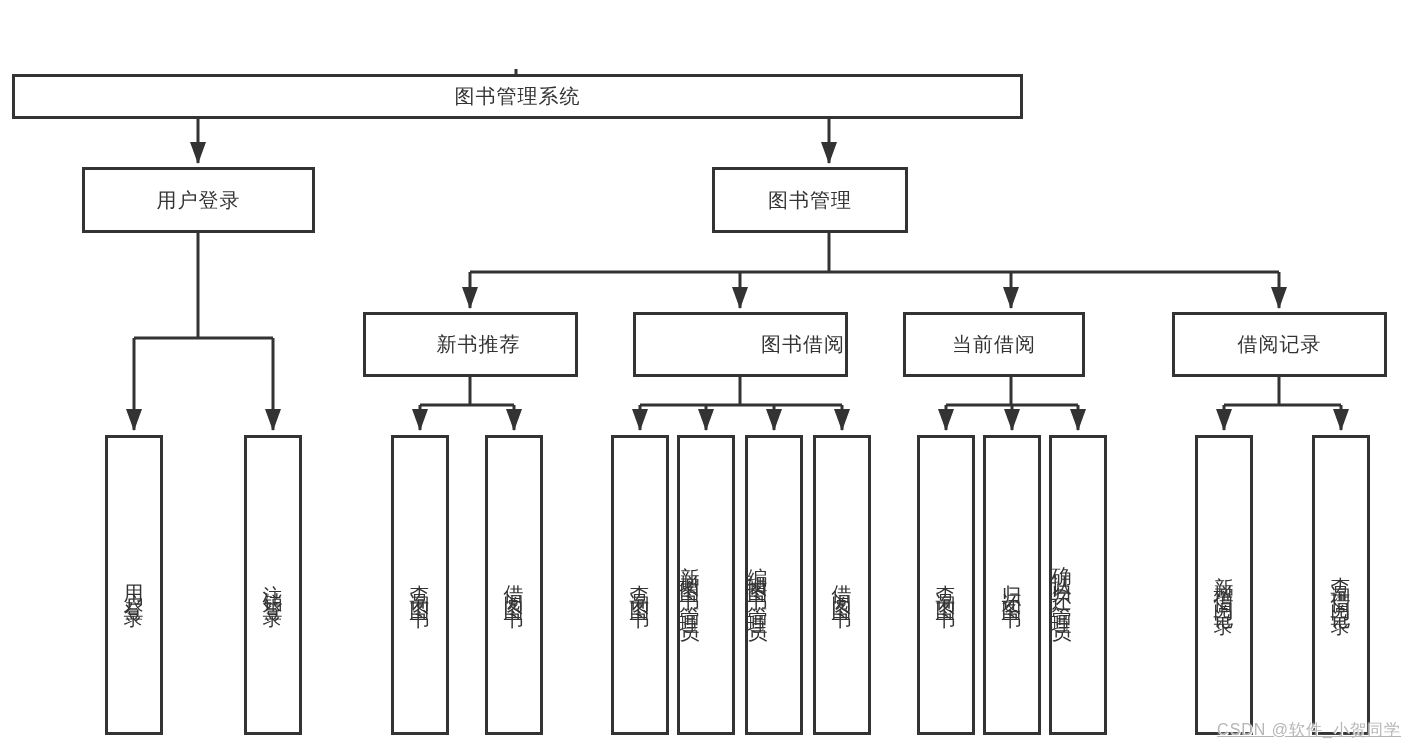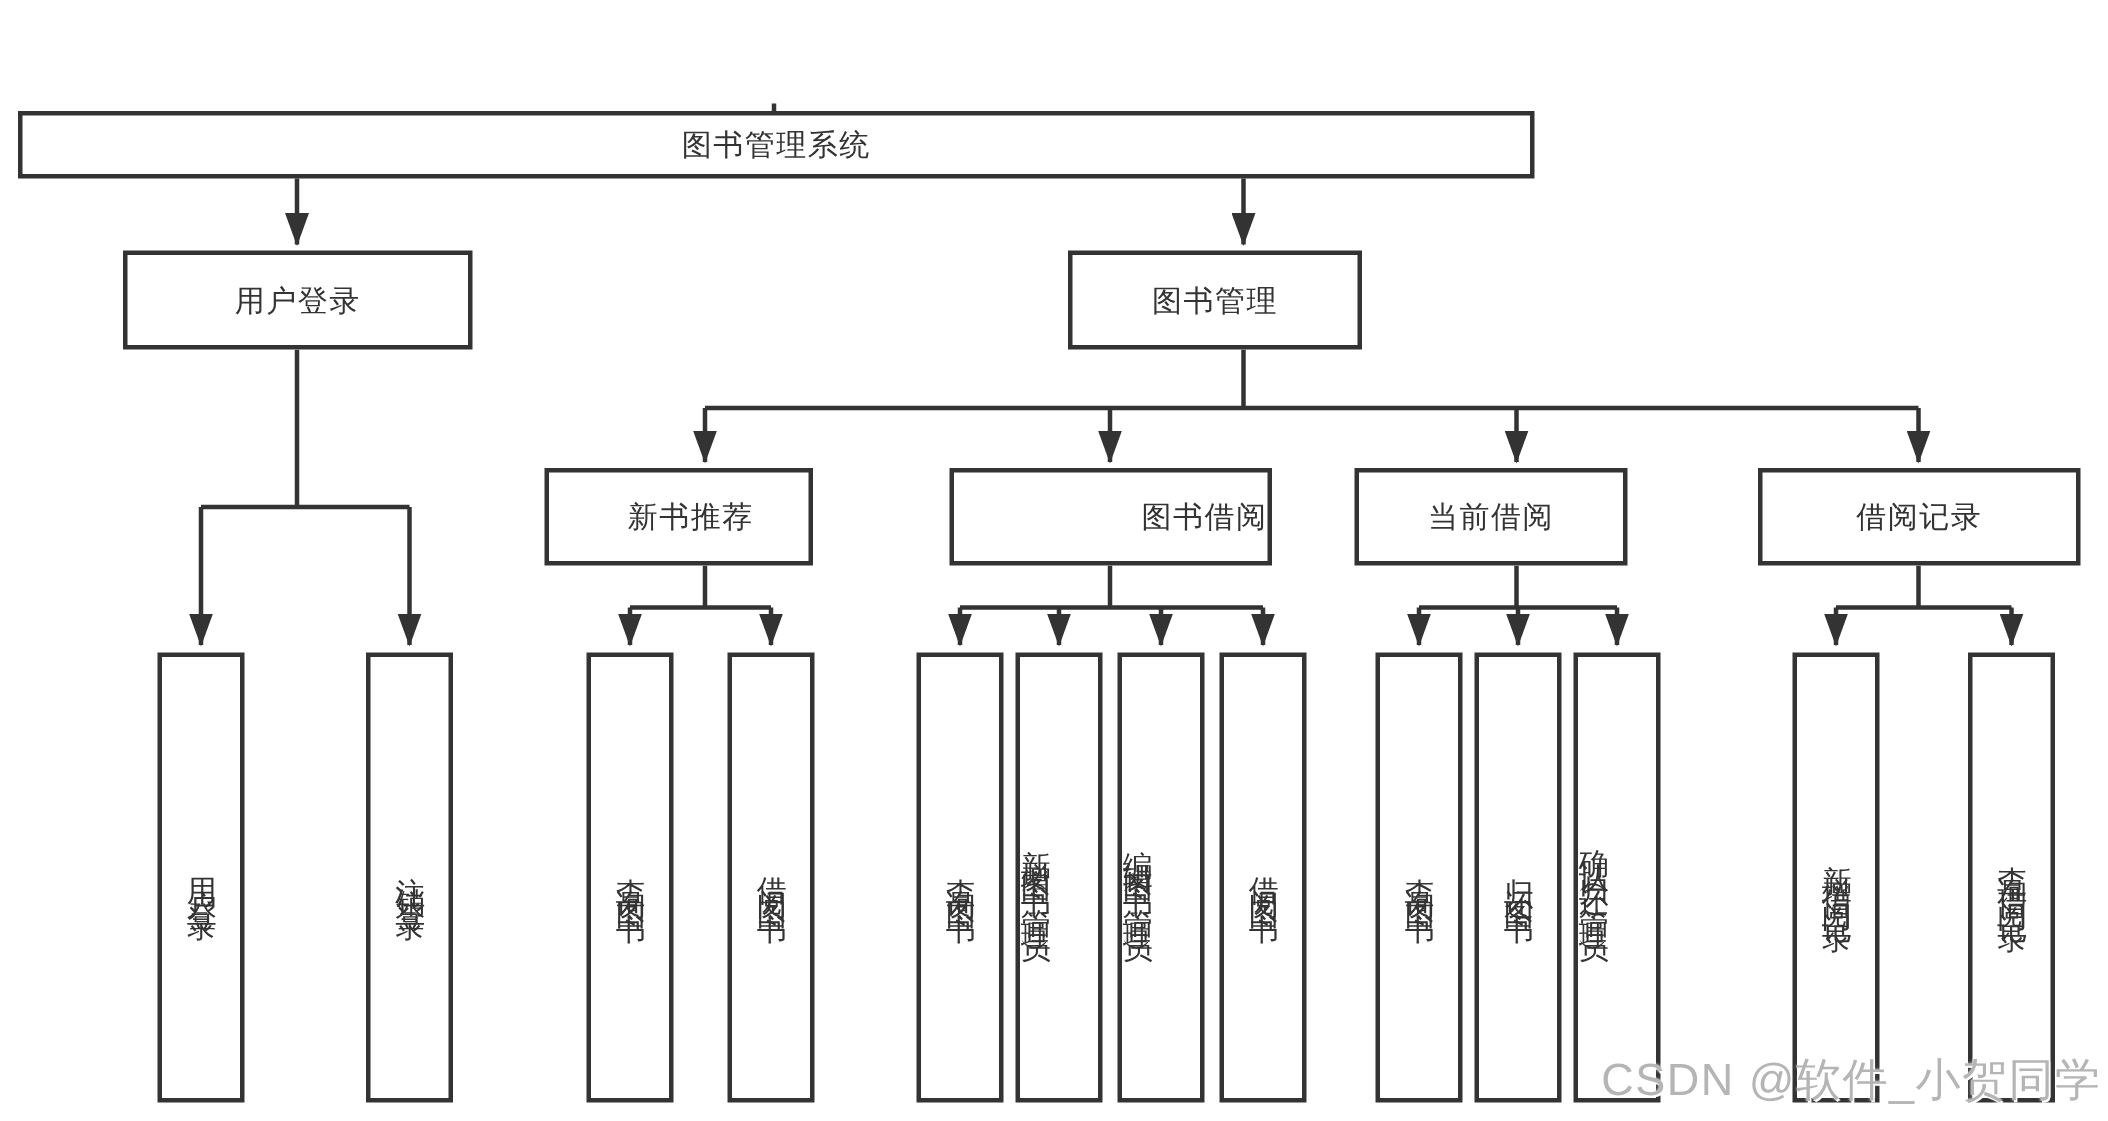--- a/index.html
+++ b/index.html
@@ -52,26 +52,27 @@
     padding-top: 3px;
   }
   .level3 {
     top: 312px;
     height: 65px;
   }
   #watermark {
     position: absolute;
     right: 4px;
     bottom: 6px;
-    font-size: 30px;
+    font-size: 16px;
     color: #b5b5b5;
     text-shadow: 0 0 2px #ffffff, 1px 1px 0 #ffffff;
     letter-spacing: 1px;
     z-index: 3;
     white-space: nowrap;
+    text-decoration: underline;
   }
 </style>
 </head>
 <body>
 
 <div id="stage">
 
   <svg id="connectors" viewBox="0 0 1405 747" xmlns="http://www.w3.org/2000/svg">
     <defs>
       <marker id="arrow" viewBox="0 0 22 16" markerWidth="22" markerHeight="16" refX="21" refY="8" orient="auto" markerUnits="userSpaceOnUse">
@@ -126,21 +127,21 @@
     <span>图书管理系统</span>
   </div>
 
   <div class="box" style="left:82px; top:167px; width:233px; height:66px;">
     <span>用户登录</span>
   </div>
   <div class="box" style="left:712px; top:167px; width:196px; height:66px;">
     <span>图书管理</span>
   </div>
 
-  <div class="box level3" style="left:363px; width:179px;padding-left:16px;">
+  <div class="box level3" style="left:363px; width:215px;padding-left:16px;">
     <span>新书推荐</span>
   </div>
   <div class="box level3" style="left:633px; width:215px;justify-content:flex-end;">
     <span>图书借阅</span>
   </div>
   <div class="box level3" style="left:903px; width:182px;">
     <span>当前借阅</span>
   </div>
   <div class="box level3" style="left:1172px; width:215px;">
     <span>借阅记录</span>

